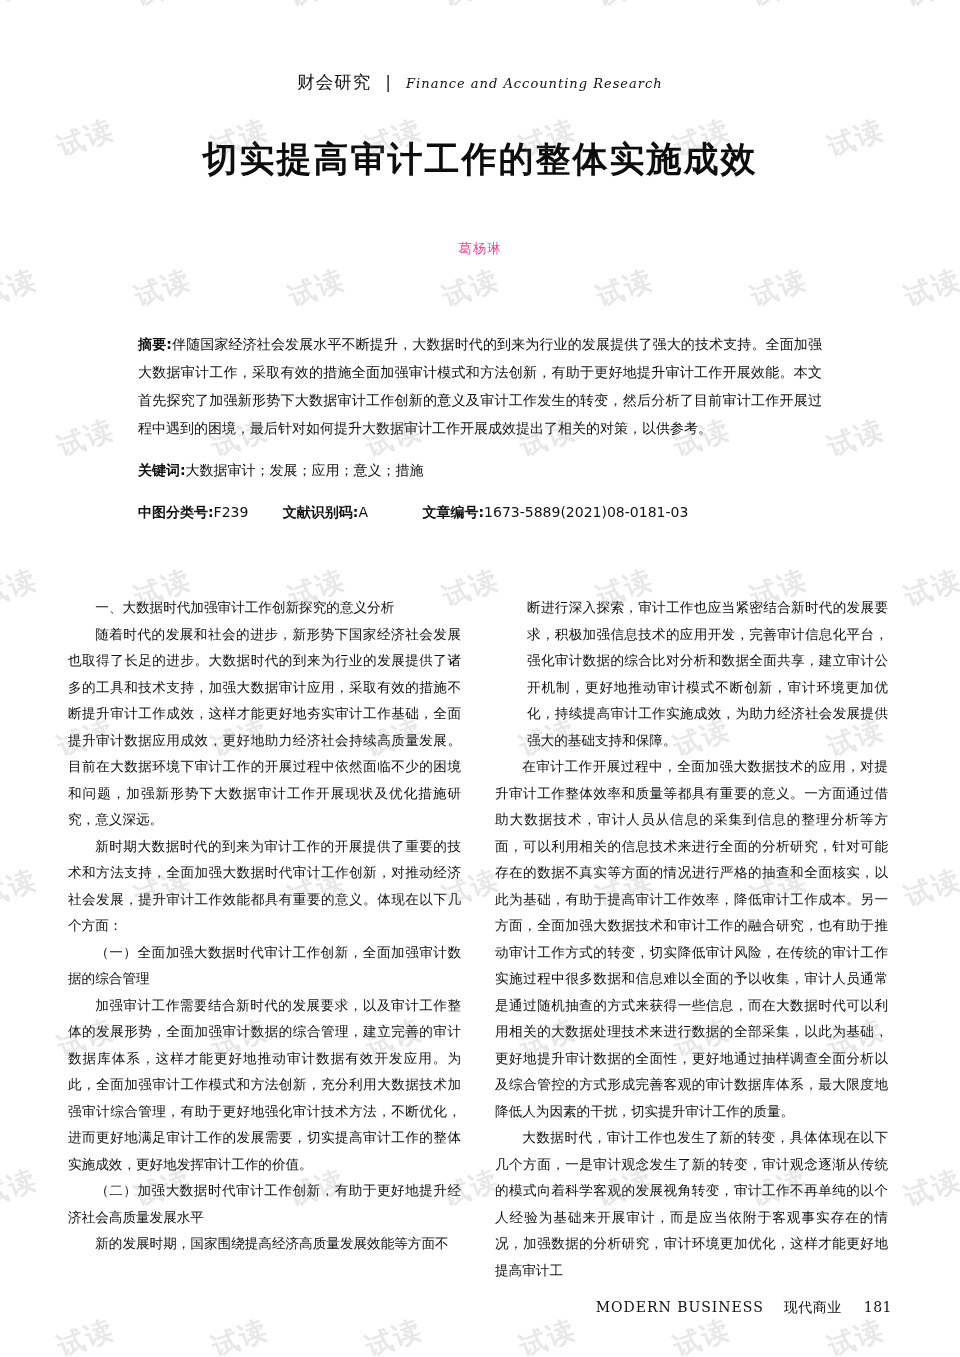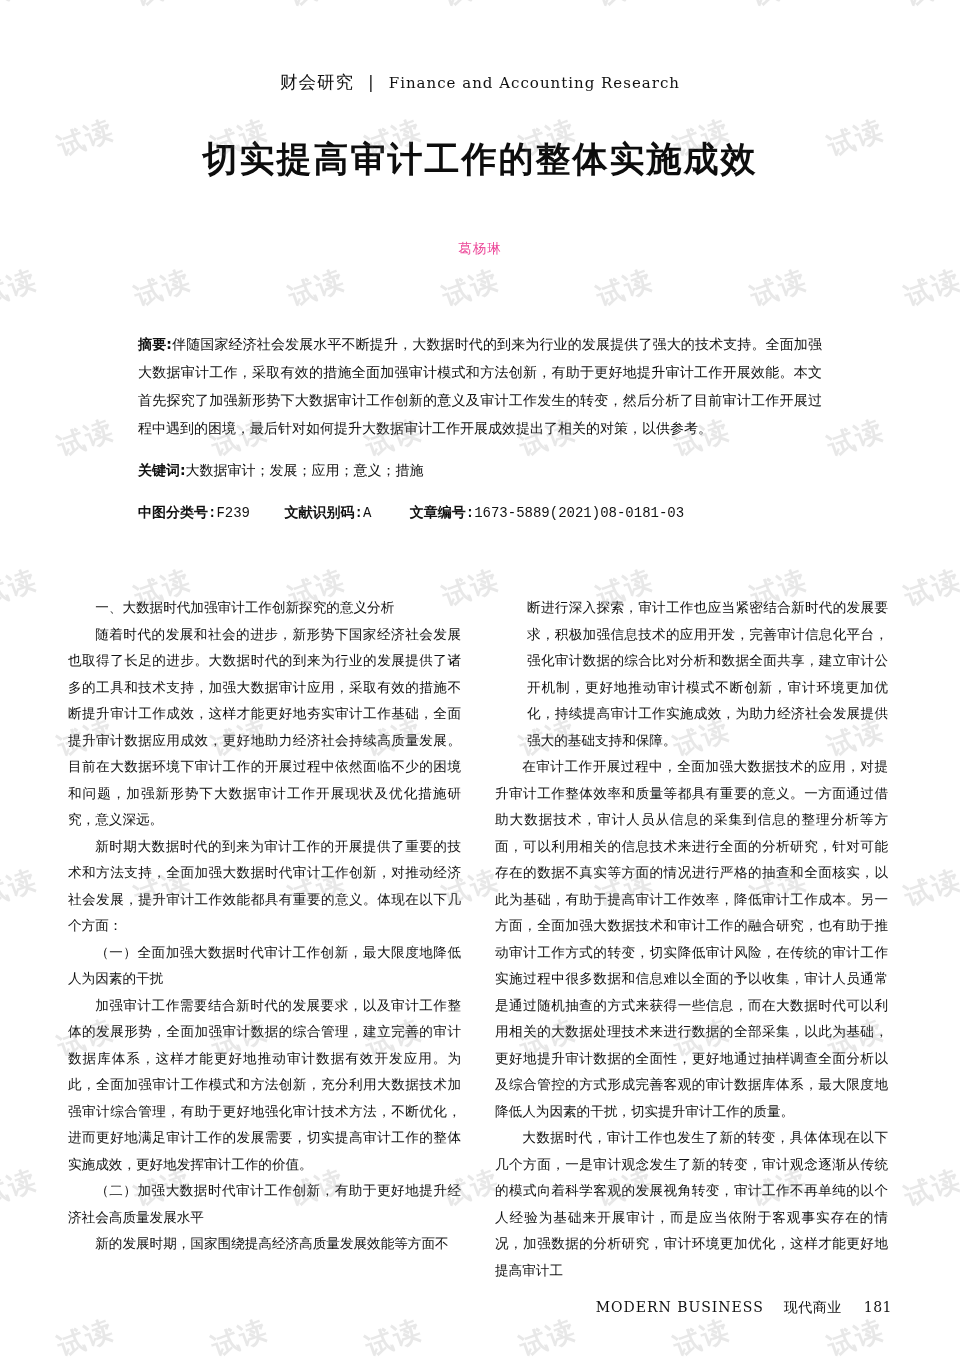--- a/index.html
+++ b/index.html
@@ -49,22 +49,23 @@
   }
   .header-line .sep {
     display: inline-block;
     margin: 0 14px;
     color: #111;
   }
   .header-line .cn {
     font-size: 17.5px;
   }
   .header-line .en {
-    font-size: 15px;
-    font-family: "DejaVu Serif", "Liberation Serif", serif;
+    font-size: 13px;
+    font-family: "DejaVu Serif", "Liberation Serif", serif;
+    font-style: italic;
   }
   h1.title {
     text-align: center;
     font-family: "DejaVu Serif", "Liberation Serif", serif;
     font-size: 35px;
     font-weight: 700;
     letter-spacing: 2px;
     margin: 42px 0 0 0;
     color: #0d0d0d;
   }
@@ -101,24 +102,23 @@
     font-weight: 700;
   }
   .abstract-p {
     text-indent: 0;
   }
   .kw-line, .cls-line {
     margin-top: 6px;
   }
   .cls-line .seg {
     display: inline-block;
-    font-family: Liberation Mono, monospace;
   }
   .cls-line .s2 { margin-left: 30px; }
-  .cls-line .s3 { margin-left: 34px; }
+  .cls-line .s3 { margin-left: 50px; }
 
   
   .columns {
     position: absolute;
     top: 594px;
     left: 68px;
     right: 68px;
     display: flex;
     gap: 34px;
   }
@@ -174,21 +174,21 @@
       <span class="seg s2"><span class="lbl">文献识别码:</span><span>A</span></span>
       <span class="seg s3"><span class="lbl">文章编号:</span><span>1673-5889(2021)08-0181-03</span></span>
     </p>
   </div>
 
   <div class="columns">
     <div class="col">
       <p class="ind">一、大数据时代加强审计工作创新探究的意义分析</p>
       <p class="ind">随着时代的发展和社会的进步，新形势下国家经济社会发展也取得了长足的进步。大数据时代的到来为行业的发展提供了诸多的工具和技术支持，加强大数据审计应用，采取有效的措施不断提升审计工作成效，这样才能更好地夯实审计工作基础，全面提升审计数据应用成效，更好地助力经济社会持续高质量发展。目前在大数据环境下审计工作的开展过程中依然面临不少的困境和问题，加强新形势下大数据审计工作开展现状及优化措施研究，意义深远。</p>
       <p class="ind">新时期大数据时代的到来为审计工作的开展提供了重要的技术和方法支持，全面加强大数据时代审计工作创新，对推动经济社会发展，提升审计工作效能都具有重要的意义。体现在以下几个方面：</p>
-      <p class="ind">（一）全面加强大数据时代审计工作创新，最大限度地降低人为因素的干扰</p>
+      <p class="ind">（一）全面加强大数据时代审计工作创新，全面加强审计数据的综合管理</p>
       <p class="ind">加强审计工作需要结合新时代的发展要求，以及审计工作整体的发展形势，全面加强审计数据的综合管理，建立完善的审计数据库体系，这样才能更好地推动审计数据有效开发应用。为此，全面加强审计工作模式和方法创新，充分利用大数据技术加强审计综合管理，有助于更好地强化审计技术方法，不断优化，进而更好地满足审计工作的发展需要，切实提高审计工作的整体实施成效，更好地发挥审计工作的价值。</p>
       <p class="ind">（二）加强大数据时代审计工作创新，有助于更好地提升经济社会高质量发展水平</p>
       <p class="ind">新的发展时期，国家围绕提高经济高质量发展效能等方面不</p>
     </div>
     <div class="col">
       <p class="noind">断进行深入探索，审计工作也应当紧密结合新时代的发展要求，积极加强信息技术的应用开发，完善审计信息化平台，强化审计数据的综合比对分析和数据全面共享，建立审计公开机制，更好地推动审计模式不断创新，审计环境更加优化，持续提高审计工作实施成效，为助力经济社会发展提供强大的基础支持和保障。</p>
       <p class="ind">在审计工作开展过程中，全面加强大数据技术的应用，对提升审计工作整体效率和质量等都具有重要的意义。一方面通过借助大数据技术，审计人员从信息的采集到信息的整理分析等方面，可以利用相关的信息技术来进行全面的分析研究，针对可能存在的数据不真实等方面的情况进行严格的抽查和全面核实，以此为基础，有助于提高审计工作效率，降低审计工作成本。另一方面，全面加强大数据技术和审计工作的融合研究，也有助于推动审计工作方式的转变，切实降低审计风险，在传统的审计工作实施过程中很多数据和信息难以全面的予以收集，审计人员通常是通过随机抽查的方式来获得一些信息，而在大数据时代可以利用相关的大数据处理技术来进行数据的全部采集，以此为基础，更好地提升审计数据的全面性，更好地通过抽样调查全面分析以及综合管控的方式形成完善客观的审计数据库体系，最大限度地降低人为因素的干扰，切实提升审计工作的质量。</p>
       <p class="ind">大数据时代，审计工作也发生了新的转变，具体体现在以下几个方面，一是审计观念发生了新的转变，审计观念逐渐从传统的模式向着科学客观的发展视角转变，审计工作不再单纯的以个人经验为基础来开展审计，而是应当依附于客观事实存在的情况，加强数据的分析研究，审计环境更加优化，这样才能更好地提高审计工</p>
     </div>
   </div>

